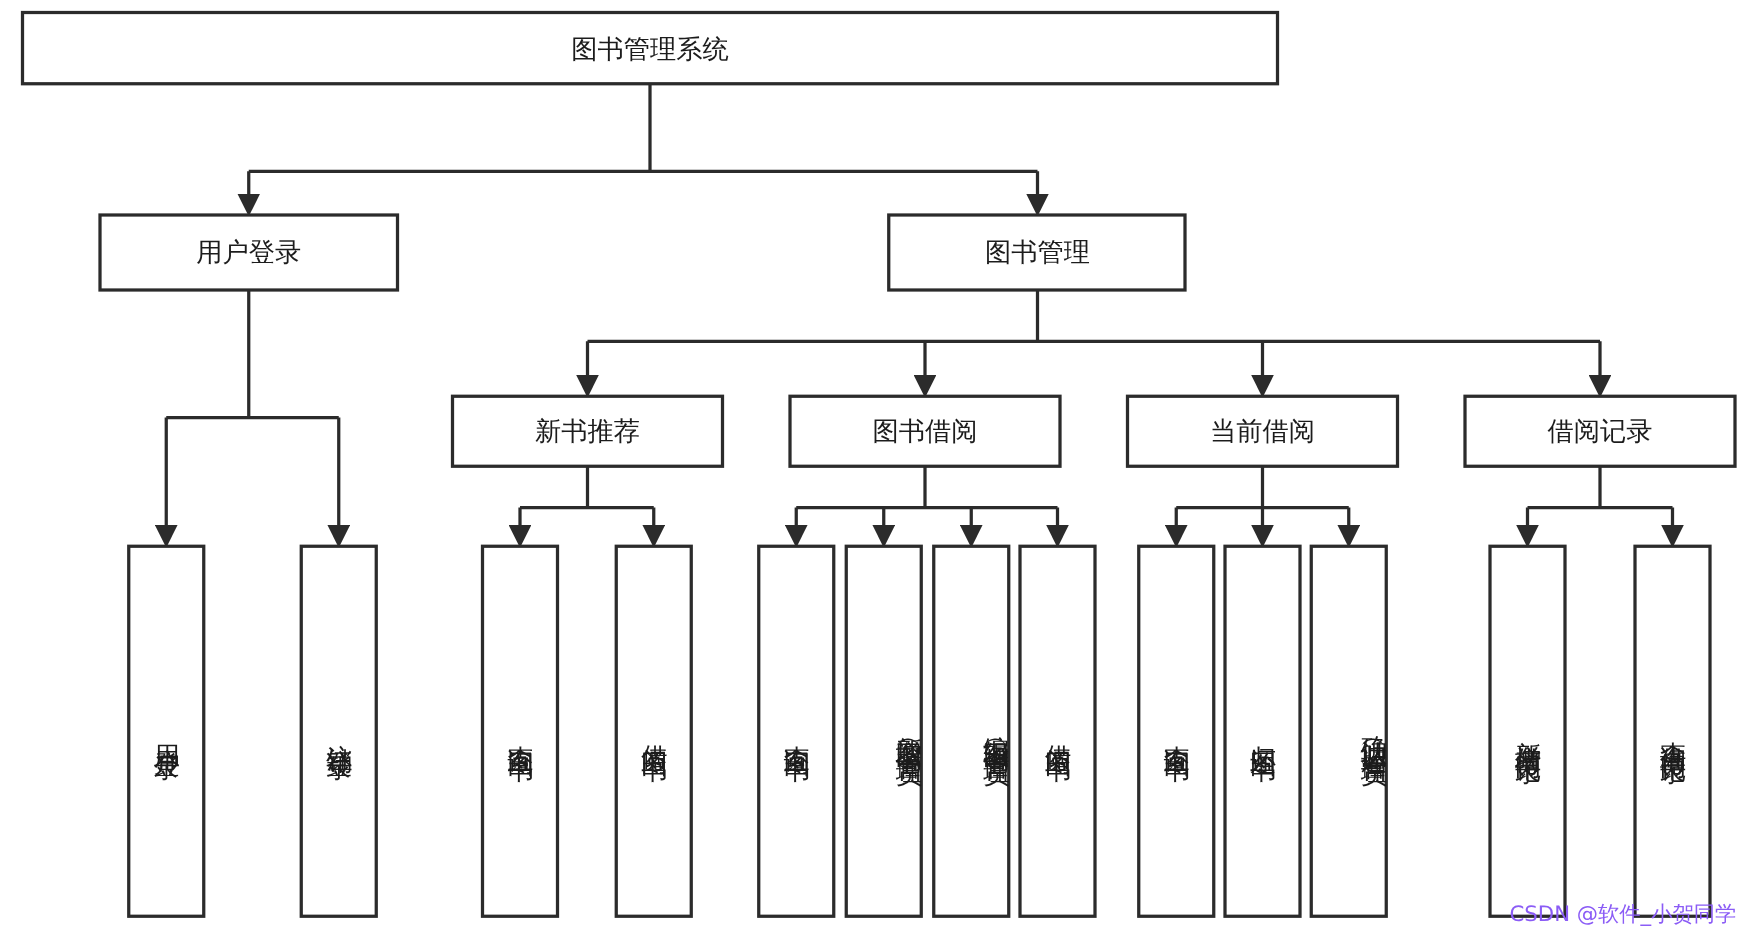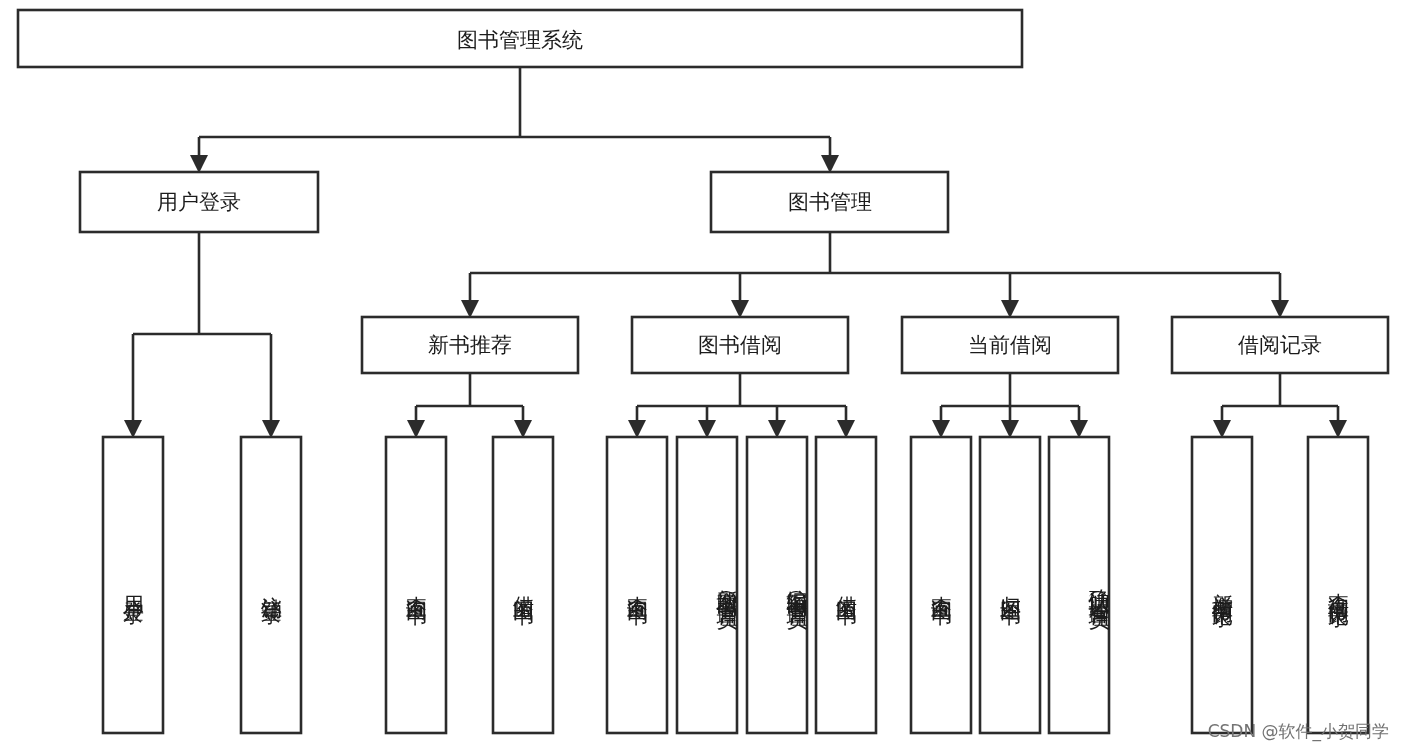--- a/index.html
+++ b/index.html
@@ -67,21 +67,21 @@
     color: #1c1c1c;
     white-space: nowrap;
     text-align: center;
   }
   .watermark {
     position: absolute;
     right: 8px;
     bottom: 4px;
     font-family: "DejaVu Sans", "Liberation Sans", sans-serif;
     font-size: 17px;
-    color: #737373;
+    color: #8b5cf6;
     white-space: nowrap;
     margin-top: 16px;
   }
 </style>
 </head>
 <body>
 
 <div id="diagram-root">
 
   <svg id="flow" viewBox="0 0 1405 747">

